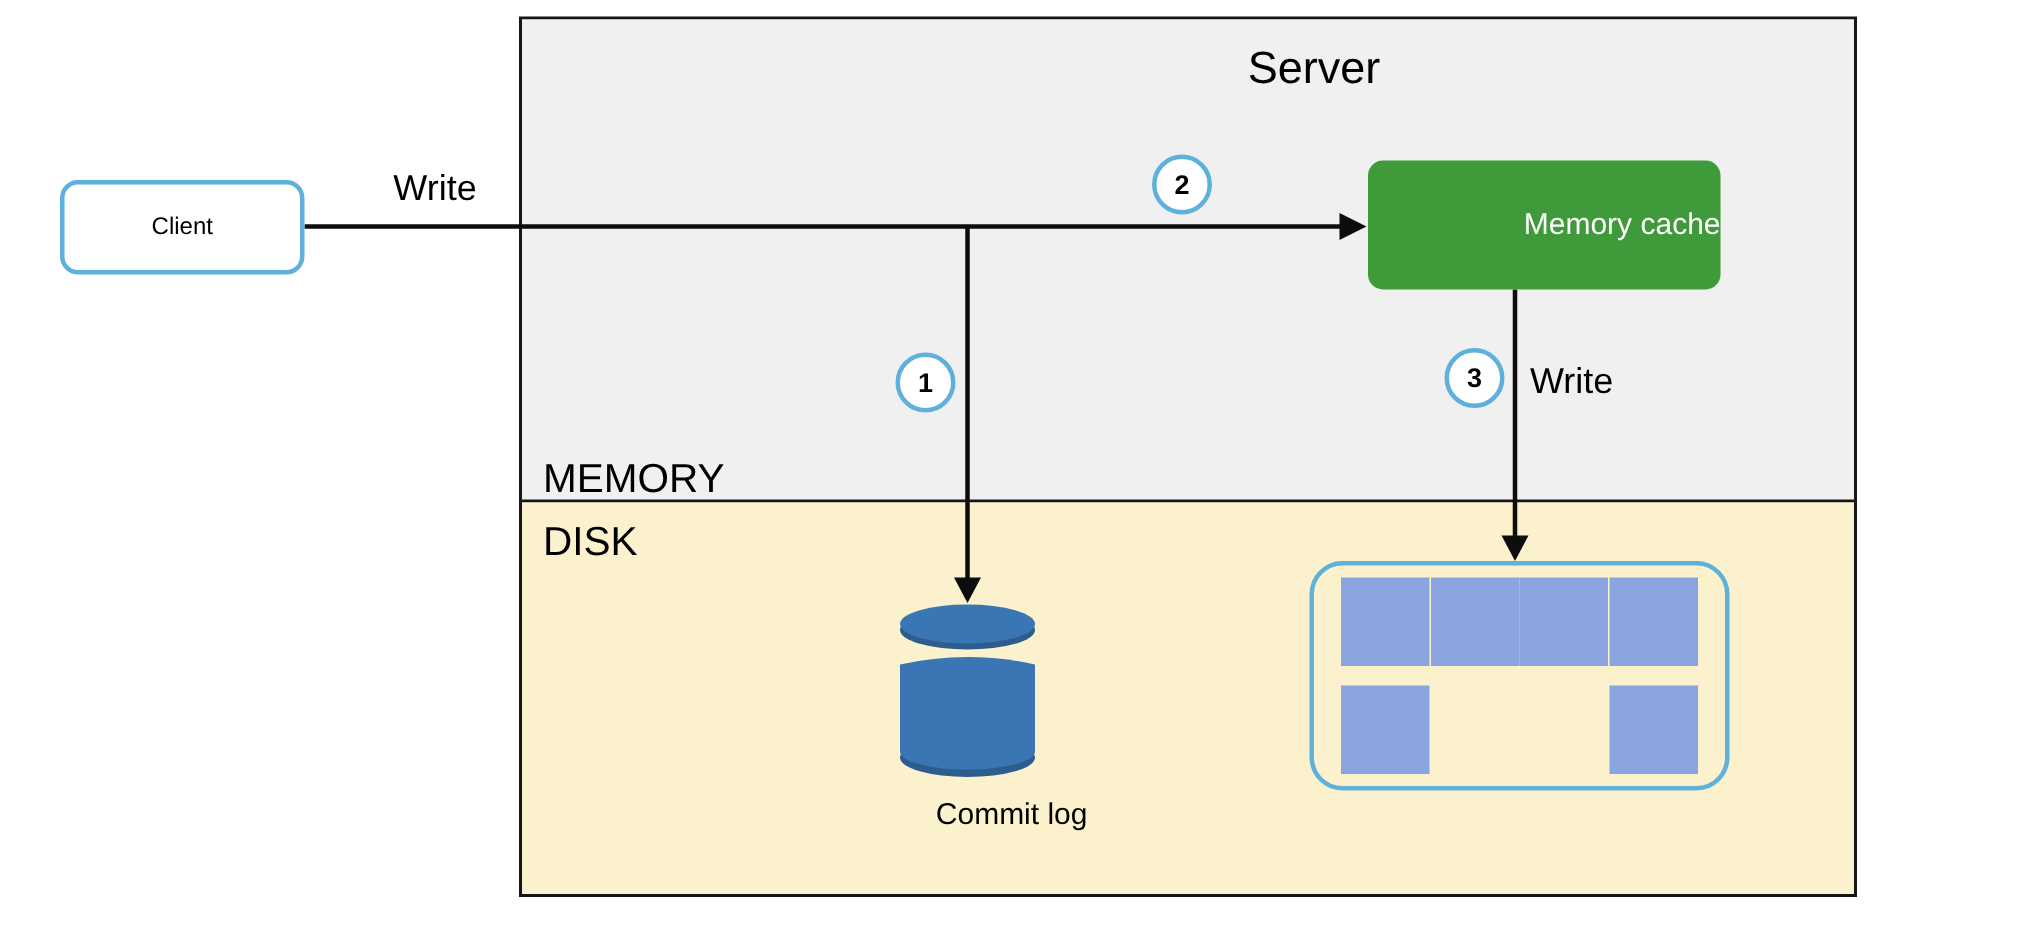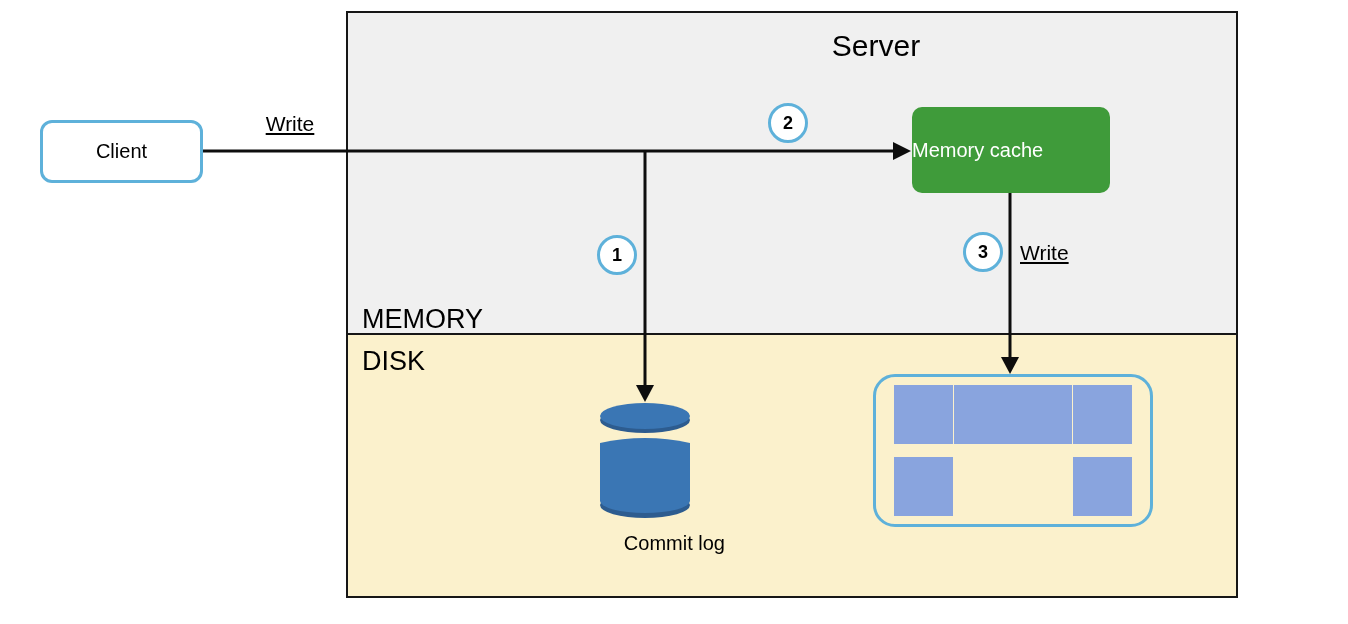--- a/index.html
+++ b/index.html
@@ -41,43 +41,43 @@
   .zone-label{font-size:27px;color:var(--text);}
   .memory-label{left:362px;top:304px;}
   .disk-label{left:362px;top:346px;}
   
   .client-box{
     left:40px;top:120px;width:163px;height:63px;
     background:#ffffff;
     border:3px solid var(--accent);
     border-radius:12px;
     display:flex;align-items:center;justify-content:center;
-    font-size:20px;
+    font-size:16px;
   }
-  .edge-label{font-size:21px;color:var(--text);text-decoration:underline;}
+  .edge-label{font-size:24px;color:var(--text);}
   .write-label{left:248px;top:112px;width:84px;text-align:center;}
   .flush-label{left:1020px;top:241px;}
   
   .connectors{left:0;top:0;width:1348px;height:624px;pointer-events:none;}
   
   .step-circle{
     width:40px;height:40px;border-radius:50%;
     background:#ffffff;border:3px solid var(--accent);
     display:flex;align-items:center;justify-content:center;
     font-size:18px;font-weight:bold;color:var(--text);
   }
   .step-1{left:597px;top:235px;}
   .step-2{left:768px;top:103px;}
   .step-3{left:963px;top:232px;}
   
   .memory-cache{
-    left:912px;top:107px;width:198px;height:86px;
+    left:912px;top:107px;width:235px;height:86px;
     background:var(--green);
     border-radius:10px;
-    display:flex;align-items:center;justify-content:flex-start;
+    display:flex;align-items:center;justify-content:flex-end;
     color:#ffffff;font-size:20px;
   }
   
   .commit-log-svg{left:599px;top:402px;}
   .node-label{font-size:20px;color:var(--text);text-align:right;}
   .commit-log-label{left:565px;top:532px;width:160px;}
   .sstables-label{left:933px;top:533px;width:160px;}
   
   .sstables-box{
     left:873px;top:374px;width:280px;height:153px;

